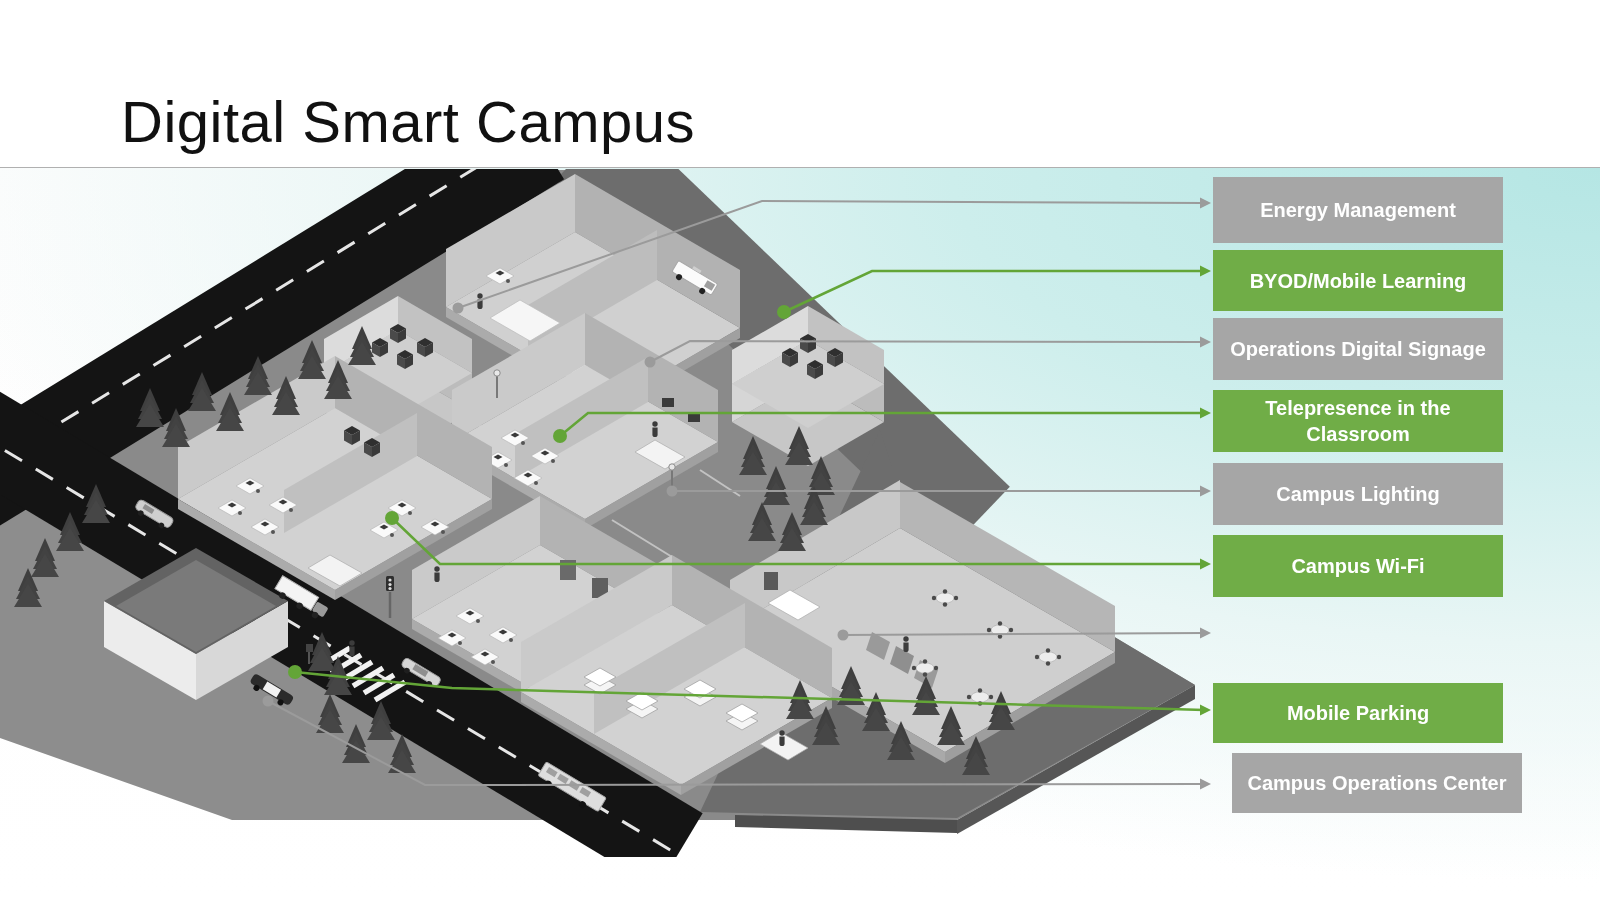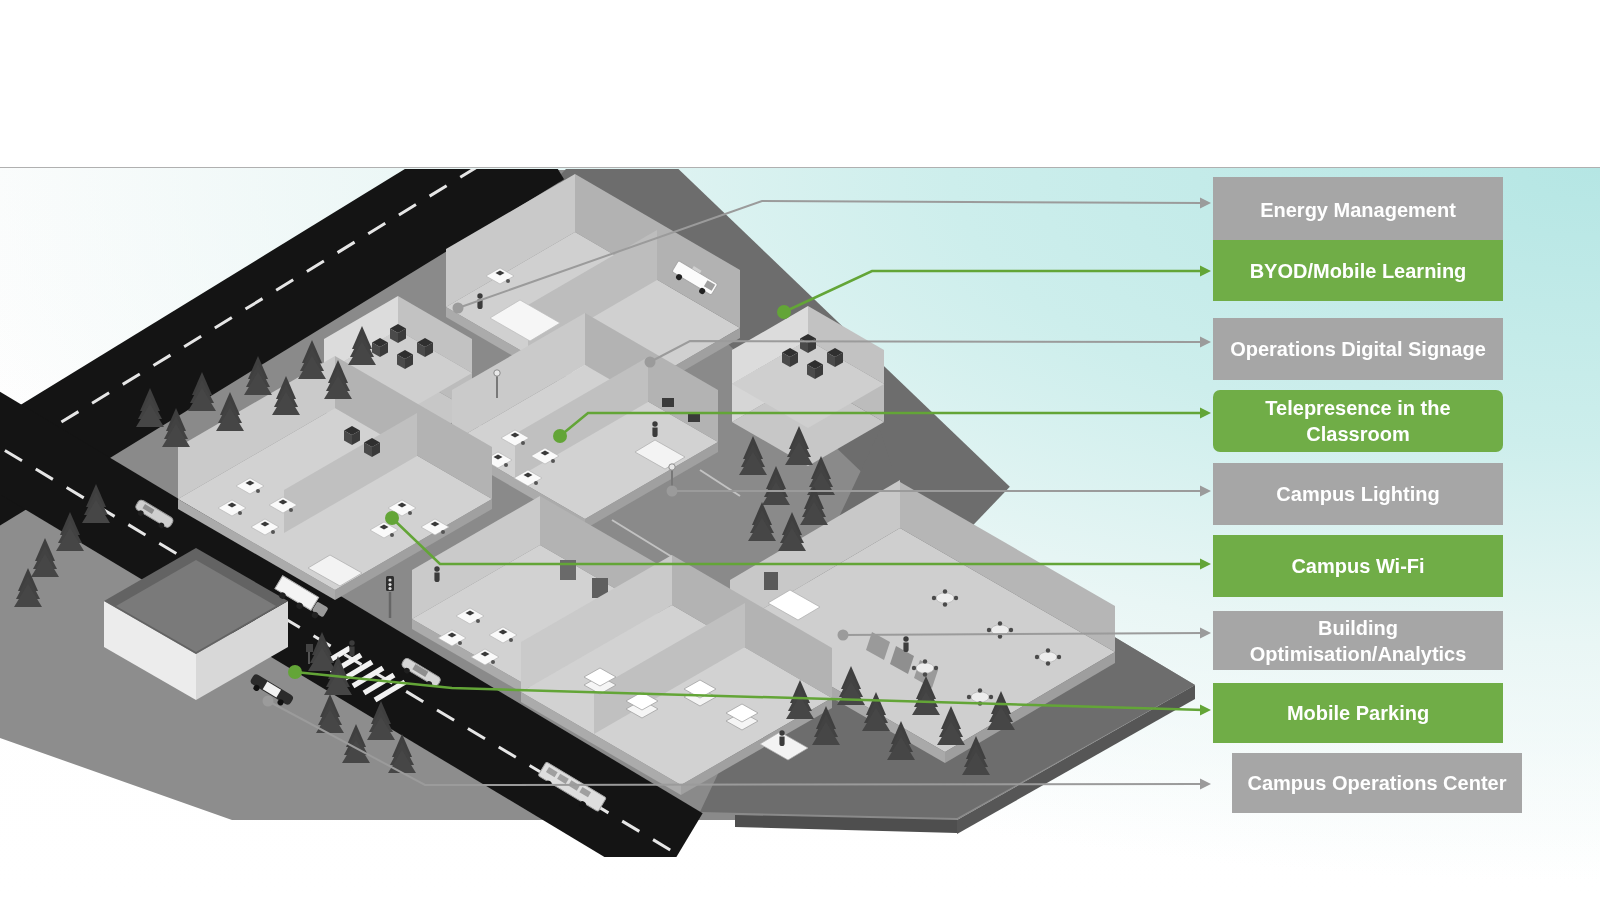--- a/index.html
+++ b/index.html
@@ -374,44 +374,42 @@
         <circle class="dg" cx="295" cy="672" r="7"></circle>
         <polygon class="ag" points="1200,704.5 1211,710 1200,715.5"></polygon>
 
         <path class="lr" d="M 268,701 L 425,785 L 1204,784"></path>
         <circle class="dr" cx="268" cy="701" r="5.5"></circle>
         <polygon class="ar" points="1200,778.5 1211,784 1200,789.5"></polygon>
       </g>
     </g>
   </svg>
 
+  <div class="title">Digital Smart Campus</div>
   <div class="divider"></div>
 
   <div class="callouts">
     <div class="co gray" style="top:177px;height:66px;">
       <span>Energy Management</span>
       </div>
-    <div class="co green" style="top:240px;height:61px;">
+    <div class="co green" style="top:250px;height:61px;">
       <span>BYOD/Mobile Learning</span>
       </div>
     <div class="co gray" style="top:318px;height:62px;">
       <span>Operations Digital Signage</span>
       </div>
-    <div class="co green" style="top:390px;height:62px;border-radius:7px;">
+    <div class="co green" style="top:390px;height:62px;">
       <span>Telepresence in the Classroom</span>
       </div>
     <div class="co green" style="top:535px;height:62px;">
       <span>Campus Wi-Fi</span>
       </div>
     <div class="co gray" style="top:463px;height:62px;">
       <span>Campus Lighting</span>
       </div>
-    <div class="co gray" style="top:611px;height:59px;">
-      <span>Building Optimisation/Analytics</span>
-      </div>
     <div class="co green" style="top:683px;height:60px;">
       <span>Mobile Parking</span>
       </div>
     <div class="co gray" style="top:753px;height:60px;margin-left:19px;">
       <span>Campus Operations Center</span>
       </div>
   </div>
 
 </div>
 

